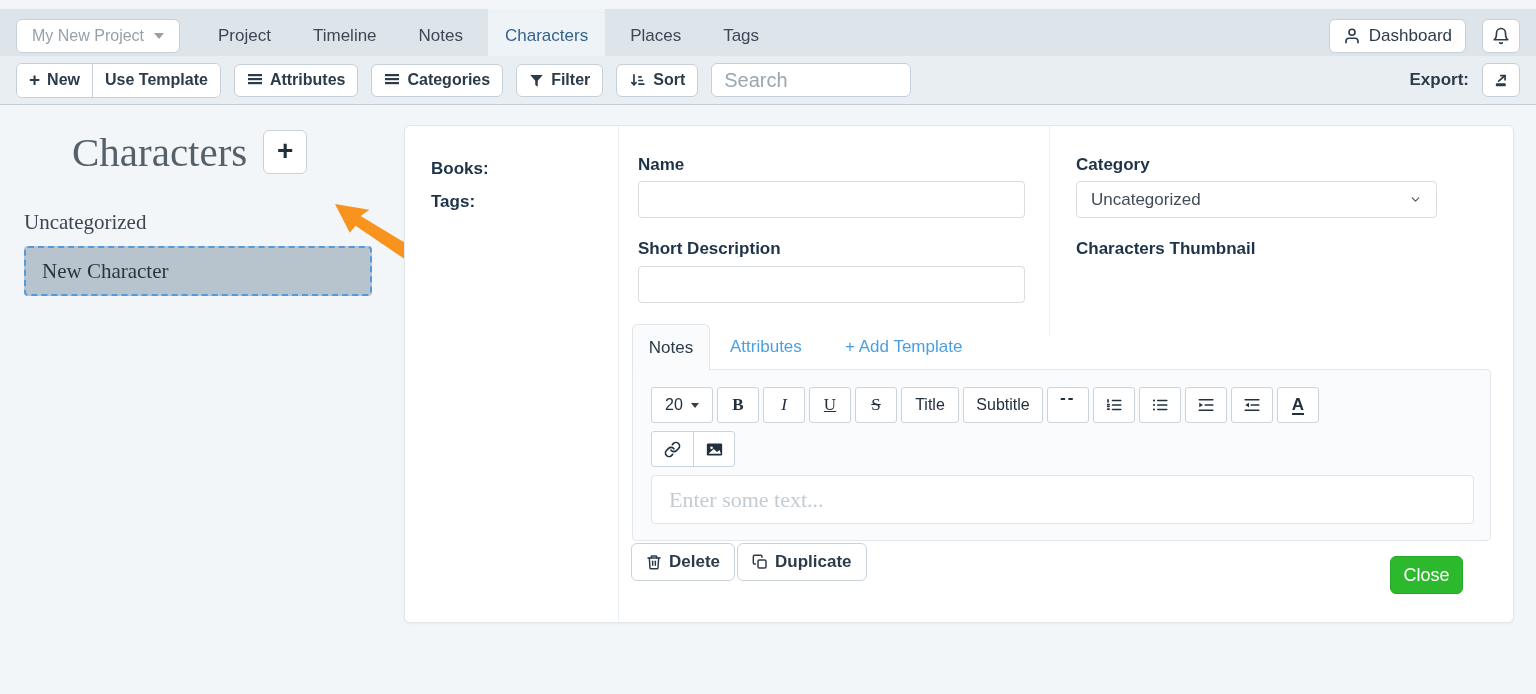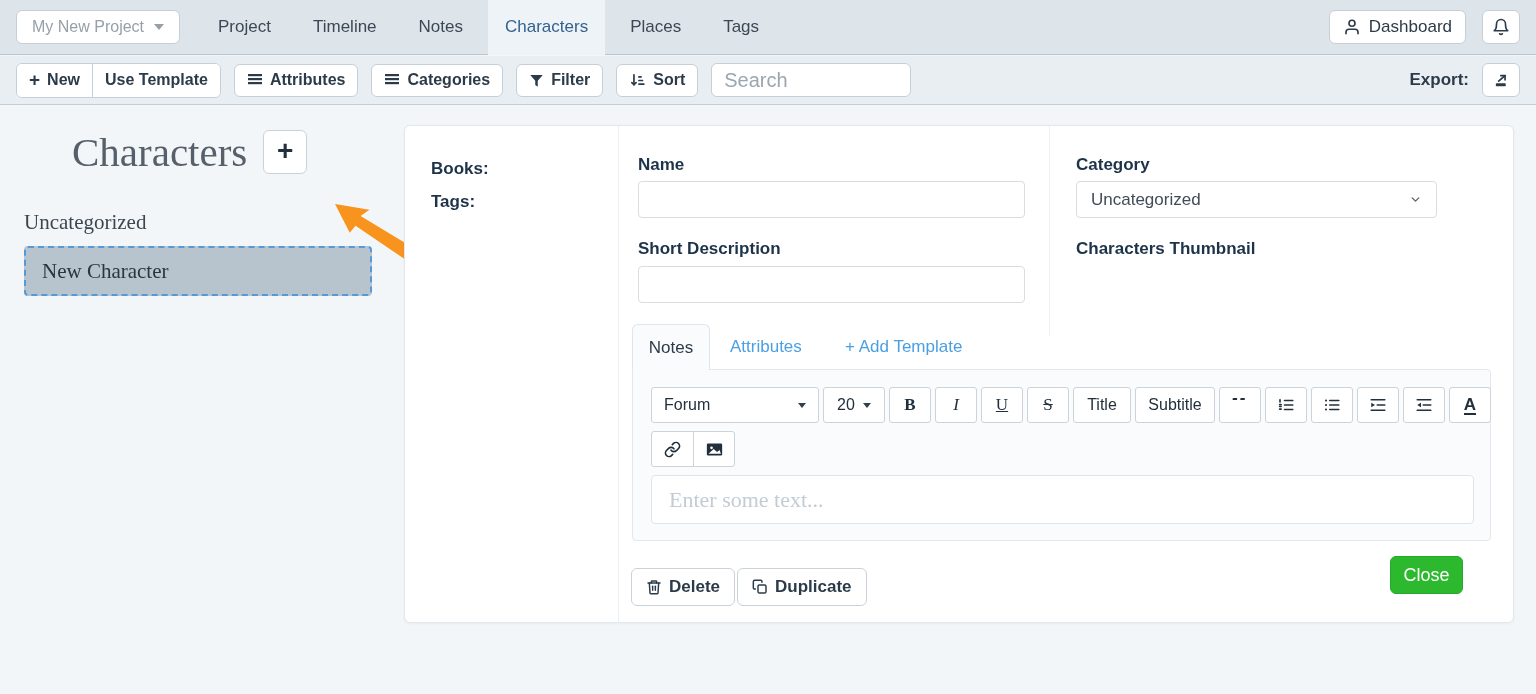--- a/index.html
+++ b/index.html
@@ -1,21 +1,21 @@
 <!DOCTYPE html>
 <html><head>
 <meta charset="utf-8">
 <style>
   * { margin:0; padding:0; box-sizing:border-box; }
   html,body { width:1536px; height:694px; overflow:hidden; }
   body { font-family:"Liberation Sans", sans-serif; background:#f3f6f8; position:relative; color:#2c3b49; }
   .serif { font-family:"Liberation Serif","DejaVu Serif",serif; }
 
   
-  .topnav { position:absolute; top:0; left:0; width:1536px; height:55px;
+  .topnav { position:absolute; top:9px; left:0; width:1536px; height:55px;
             background:#dde4ea; border-bottom:1px solid #b9c5cf;
             display:flex; align-items:center; padding:8px 16px; }
   .project-btn { height:34px; background:#fff; border:1px solid #c6cfd7; border-radius:6px;
                  display:flex; align-items:center; gap:10px; padding:0 15px;
                  color:#97a0a9; font-size:16px; cursor:pointer; }
   .caret-down { width:0; height:0; border-left:5px solid transparent; border-right:5px solid transparent;
                 border-top:6px solid #97a0a9; }
   .nav-tabs { display:flex; height:55px; margin-left:21px;gap:8px; }
   .nav-tab { padding:0 17px; line-height:54px; font-size:17px; color:#3d4854; cursor:pointer; }
   .nav-tab.active { background:#eef3f7; color:#35618e; }
@@ -110,21 +110,21 @@
   .ed-row2 { position:absolute; left:18px; top:61px; display:flex; border:1px solid #ccd4da;
              border-radius:3px; overflow:hidden; background:#fff; }
   .ed-row2 .cell2 { width:41px; height:34px; display:flex; align-items:center; justify-content:center;
                     cursor:pointer; }
   .ed-row2 .cell2 + .cell2 { border-left:1px solid #ccd4da; }
   .ed-textbox { position:absolute; left:18px; top:105px; width:823px; height:49px; background:#fff;
                 border:1px solid #dfe4e8; border-radius:4px; display:flex; align-items:center;
                 padding-left:17px; font-size:22px; color:#c3ccd4; cursor:text; }
 
   
-  .bottom-btn { position:absolute; top:442px; height:38px; background:#fff; border:1px solid #c9d2d9;
+  .bottom-btn { position:absolute; top:417px; height:38px; background:#fff; border:1px solid #c9d2d9;
                 border-radius:6px; display:flex; align-items:center; gap:7px; padding:0 14px;
                 font-size:17px; font-weight:bold; color:#2c3b49; cursor:pointer; }
   .close-btn { position:absolute; top:430px; left:985px; width:73px; height:38px; background:#2db92d;
                border:1px solid #28a828; border-radius:6px; color:#fff; font-size:18px;
                display:flex; align-items:center; justify-content:center; cursor:pointer; }
 
   svg.icn { display:block; }
 </style>
 </head>
 <body>
@@ -259,24 +259,20 @@
   </div>
 
   <span class="fld-label" style="left:671px; top:113px;">Characters Thumbnail</span>
 
   <div class="detail-tab-active">Notes</div>
   <span class="detail-tab-link" style="left:325px;">Attributes</span>
   <span class="detail-tab-link" style="left:440px;">+ Add Template</span>
 
   <div class="editor-panel">
     <div class="ed-row1">
-      <div class="ed-cell ed-select-font">
-        <span>Forum</span>
-        <span class="caret-sm"></span>
-      </div>
       <div class="ed-cell ed-select-size">
         <span>20</span>
         <span class="caret-sm"></span>
       </div>
       <div class="ed-cell w42">
           <span class="glyph-b">B</span>
         </div>
       <div class="ed-cell w42">
           <span class="glyph-i">I</span>
         </div>

